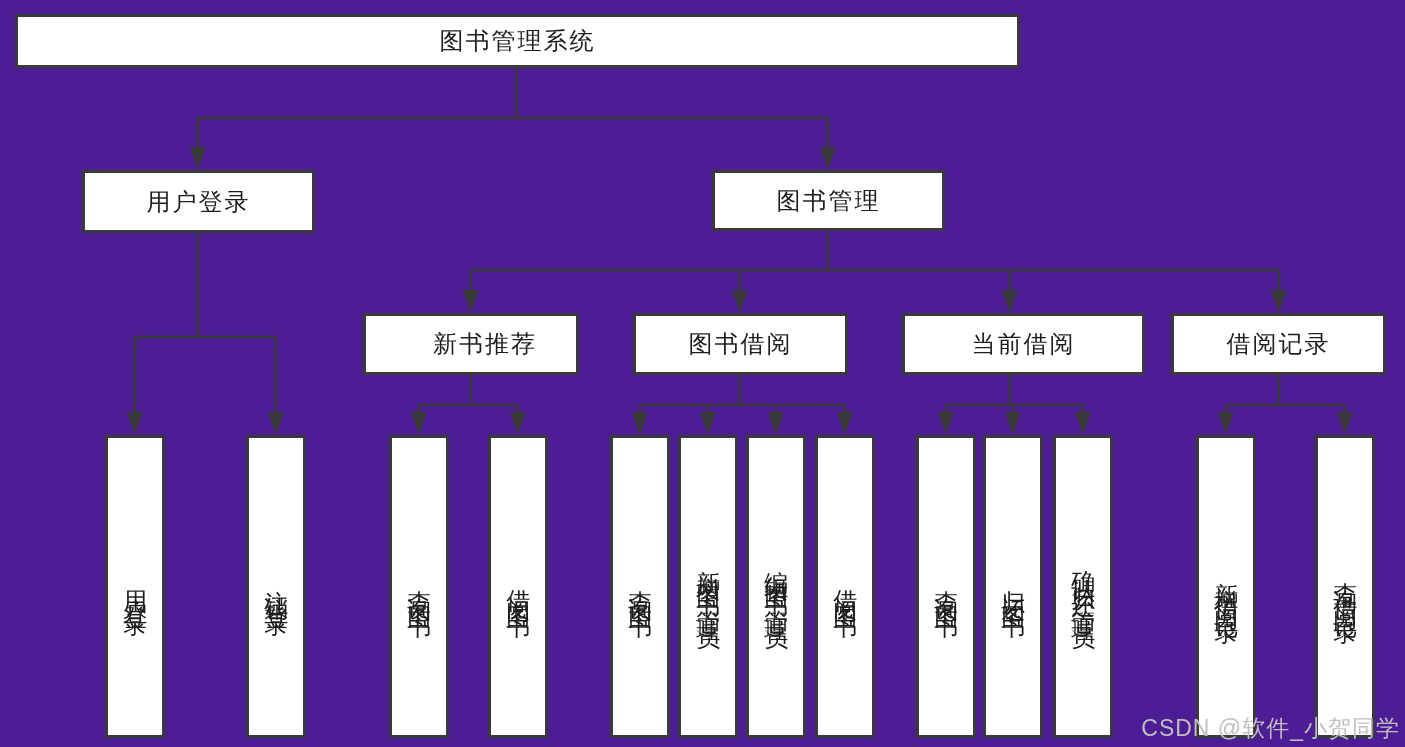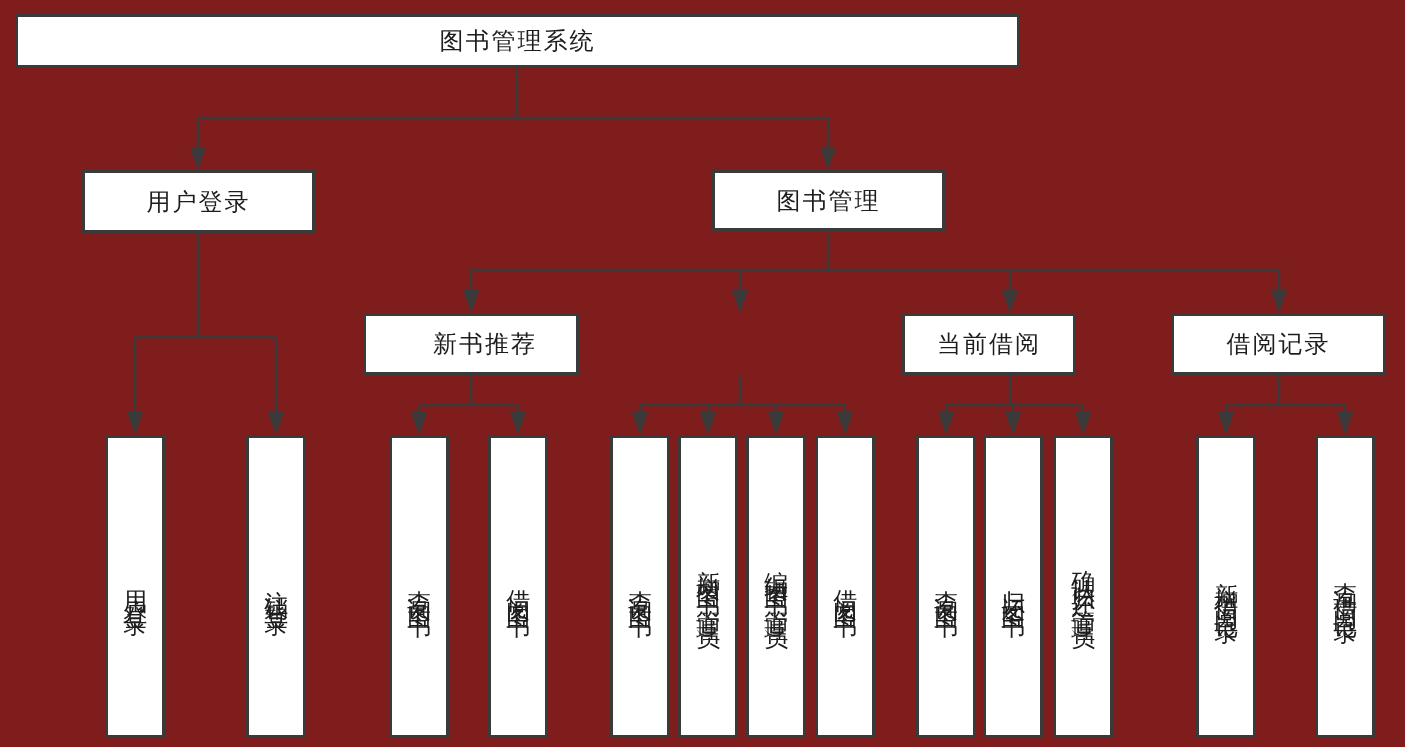--- a/index.html
+++ b/index.html
@@ -1,17 +1,17 @@
 <!DOCTYPE html>
 <html><head>
 <meta charset="utf-8">
 <style>
   html,body { margin:0; padding:0; background:#ffffff; }
   .stage {
-    position:relative; width:1405px; height:747px; background:#7f1d1d;
+    position:relative; width:1405px; height:747px; background:#4c1d95;
     font-family:"Liberation Sans", sans-serif; overflow:hidden;
   }
   .connectors { position:absolute; left:0; top:0; width:1405px; height:747px; z-index:1; }
   .node {
     position:absolute; box-sizing:border-box; background:#ffffff;
     border:3px solid #3a3a3a; display:flex; align-items:center; justify-content:center;
     color:#1d1d1d; font-size:24px; letter-spacing:2px; z-index:2; white-space:nowrap;
   }
   .leaf {
     position:absolute; top:435px; width:60px; height:303px; box-sizing:border-box;
@@ -82,21 +82,24 @@
   <div class="node" style="left:82px; top:170px; width:233px; height:63px;">
     <span>用户登录</span>
   </div>
   <div class="node" style="left:712px; top:170px; width:233px; height:61px;">
     <span>图书管理</span>
   </div>
 
   <div class="node" style="left:363px; top:313px; width:216px; height:62px;padding-left:28px;">
     <span>新书推荐</span>
   </div>
-  <div class="node" style="left:902px; top:313px; width:174px; height:62px;">
+  <div class="node" style="left:633px; top:313px; width:215px; height:62px;">
+    <span>图书借阅</span>
+  </div>
+  <div class="node" style="left:902px; top:313px; width:243px; height:62px;">
     <span>当前借阅</span>
   </div>
   <div class="node" style="left:1171px; top:313px; width:215px; height:62px;">
     <span>借阅记录</span>
   </div>
 
   <div class="leaf" style="left:105px;">
     <span class="vtext">用户登录</span>
   </div>
   <div class="leaf" style="left:246px;">
@@ -133,14 +136,15 @@
     <span class="vtext">确认归还（管理员）</span>
   </div>
 
   <div class="leaf" style="left:1196px;">
     <span class="vtext">新增借阅记录</span>
   </div>
   <div class="leaf" style="left:1315px;">
     <span class="vtext">查询借阅记录</span>
   </div>
 
+  <div class="watermark">CSDN @软件_小贺同学</div>
 
 </div>
 
 </body></html>

